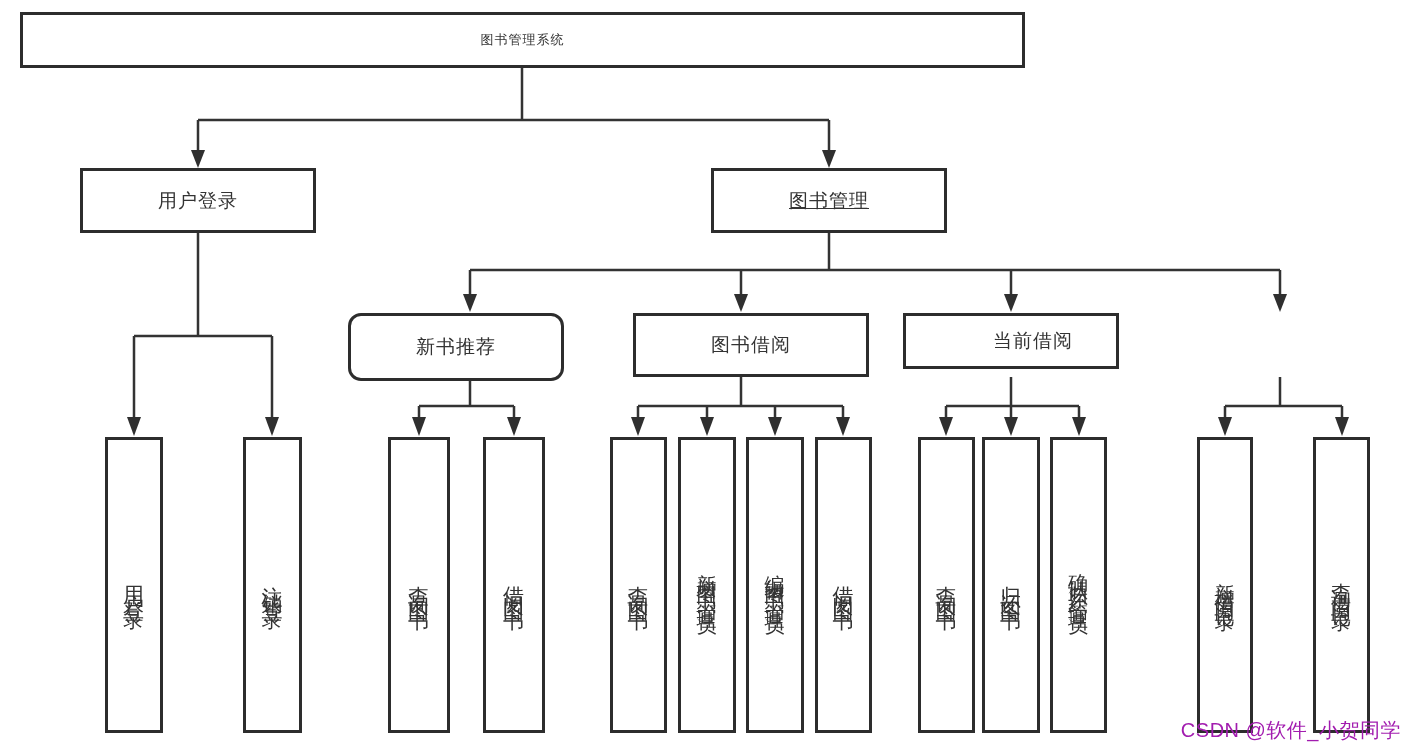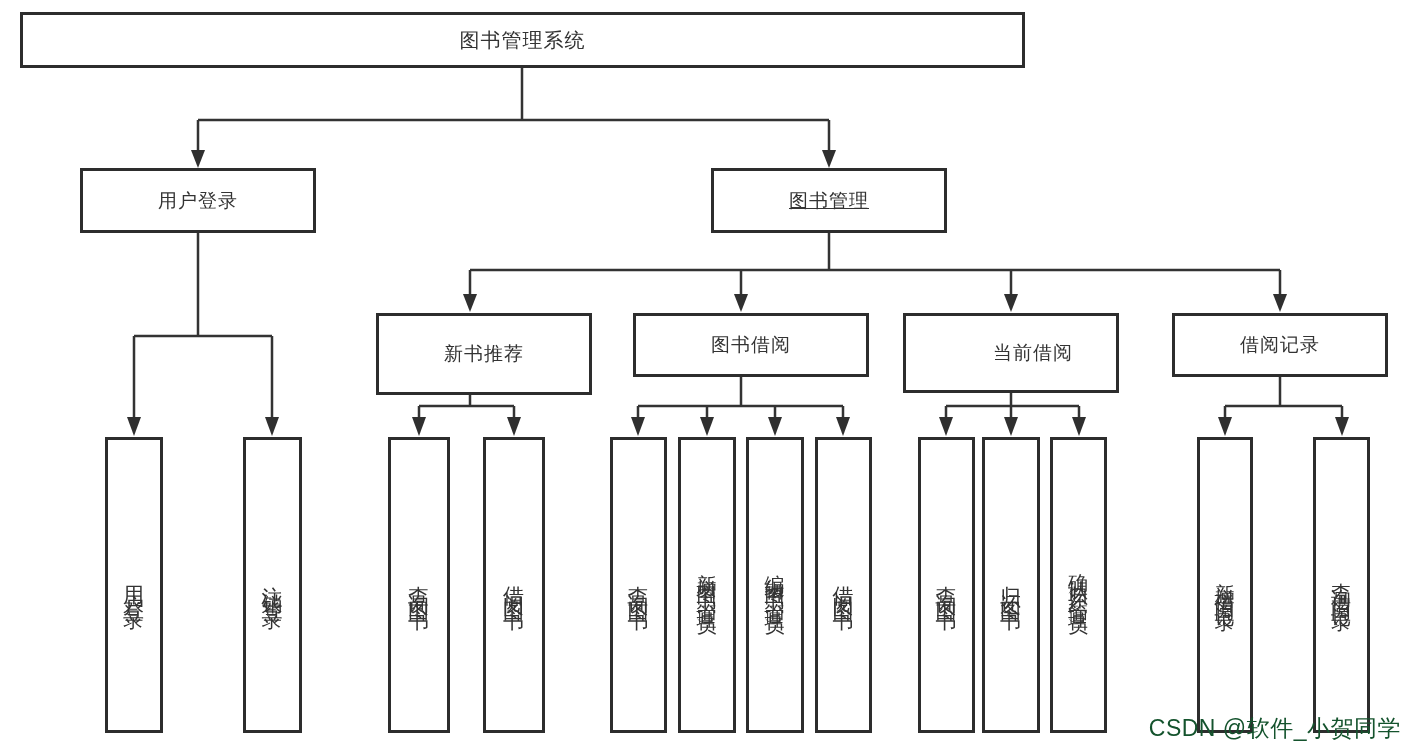--- a/index.html
+++ b/index.html
@@ -32,39 +32,39 @@
     display: flex;
     align-items: center;
     justify-content: center;
     text-align: center;
     letter-spacing: 1px;
   }
   .h-node {
     font-size: 19px;
   }
   .root-node {
-    font-size: 20px;
+    font-size: 13px;
   }
   .v-node {
     writing-mode: vertical-lr;
     font-size: 21px;
     letter-spacing: 8px;
     line-height: 1;
     overflow: hidden;
   }
   .v-node.tight {
     letter-spacing: 6px;
     font-size: 20px;
   }
   .watermark {
     position: absolute;
     right: 4px;
     bottom: 3px;
-    color: #14532d;
-    font-size: 23px;
+    color: #a21caf;
+    font-size: 20px;
     letter-spacing: 0.5px;
     z-index: 5;
     white-space: nowrap;
   }
 </style>
 </head>
 <body>
 
 <div class="canvas">
 
@@ -106,24 +106,23 @@
       <polygon points="1218,417 1232,417 1225,436"></polygon>
       <polygon points="1335,417 1349,417 1342,436"></polygon>
     </g>
   </svg>
 
   <div class="node root-node" style="left:20px; top:12px; width:1005px; height:56px;">图书管理系统</div>
 
   <div class="node h-node" style="left:80px; top:168px; width:236px; height:65px;">用户登录</div>
   <div class="node h-node" style="left:711px; top:168px; width:236px; height:65px;text-decoration:underline;">图书管理</div>
 
-  <div class="node h-node" style="left:376px; top:313px; width:216px; height:82px;">新书推荐</div>
+  <div class="node h-node" style="left:348px; top:313px; width:216px; height:68px;border-radius:13px;">新书推荐</div>
   <div class="node h-node" style="left:633px; top:313px; width:236px; height:64px;">图书借阅</div>
-  <div class="node h-node" style="left:903px; top:313px; width:216px; height:80px;padding-left:44px;">当前借阅</div>
-  <div class="node h-node" style="left:1172px; top:313px; width:216px; height:64px;">借阅记录</div>
+  <div class="node h-node" style="left:903px; top:313px; width:216px; height:56px;padding-left:44px;">当前借阅</div>
 
   <div class="node v-node" style="left:105px; top:437px; width:58px; height:296px;">用户登录</div>
   <div class="node v-node" style="left:243px; top:437px; width:59px; height:296px;">注销登录</div>
 
   <div class="node v-node" style="left:388px; top:437px; width:62px; height:296px;">查询图书</div>
   <div class="node v-node" style="left:483px; top:437px; width:62px; height:296px;">借阅图书</div>
 
   <div class="node v-node" style="left:610px; top:437px; width:57px; height:296px;">查询图书</div>
   <div class="node v-node tight" style="left:678px; top:437px; width:58px; height:296px;">新增图书（管理员）</div>
   <div class="node v-node tight" style="left:746px; top:437px; width:58px; height:296px;">编辑图书（管理员）</div>

